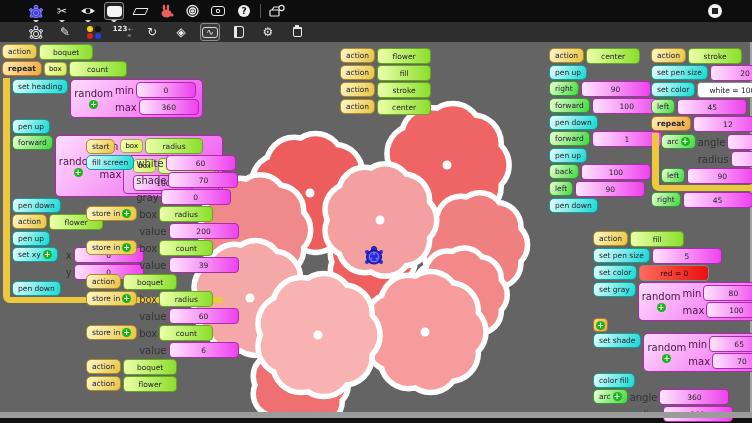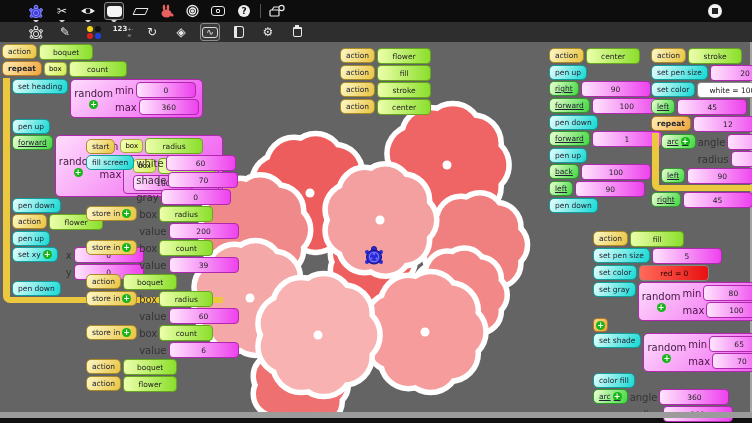--- a/index.html
+++ b/index.html
@@ -52,21 +52,21 @@
   .stack { position:absolute; display:flex; flex-direction:column; align-items:flex-start; gap:1px; }
   .brow { display:flex; align-items:flex-start; gap:2px; }
   .clamp { border-left:7px solid #ecc83e; border-bottom:6px solid #ecc83e;
     border-radius:0 0 0 7px; padding:1px 0 1px 2px; margin-left:1px;
     display:flex; flex-direction:column; align-items:flex-start; gap:1px; }
   .blab { border-radius:5px; padding:2px 5px; min-height:15px; font-size:7.5px; color:#223;
     display:flex; align-items:center; gap:2px; white-space:nowrap; cursor:grab; }
   .yellow { background:linear-gradient(120deg,#fdf8c8,#e9c440); border:1px solid #ab8b26; }
   .orange { background:linear-gradient(120deg,#ffeeb2,#efa53e); border:1px solid #b47a24;font-weight:bold; }
   .cyan   { background:linear-gradient(120deg,#e6fffc,#15d8d4); border:1px solid #0e9f9c; }
-  .green  { background:linear-gradient(120deg,#ecffd2,#42d742); border:1px solid #2e9b2e;text-decoration:underline; }
+  .green  { background:linear-gradient(120deg,#ecffd2,#42d742); border:1px solid #2e9b2e; }
   .plus { width:9px; height:9px; border-radius:50%; background:#17b517; color:#fff;
     font-size:8px; line-height:9px; text-align:center; font-weight:bold; flex:0 0 auto; }
   .socketcol { display:flex; flex-direction:column; gap:1px; }
   .srow { display:flex; align-items:center; gap:2px; }
   .skey { font-size:10px; color:#333; min-width:12px; text-align:right; white-space:nowrap; }
   .part { border-radius:4px; height:16px; display:flex; align-items:center; justify-content:center;
     font-size:7.5px; color:#222; cursor:grab; }
   .num { background:linear-gradient(90deg,#ffe4fd,#ee42ee); border:1px solid #af28af; width:70px; }
   .val { background:linear-gradient(90deg,#ecffaa,#8bdf2c); border:1px solid #68a51e; width:54px; }
   .cval { border:1px solid #888; width:70px; }

